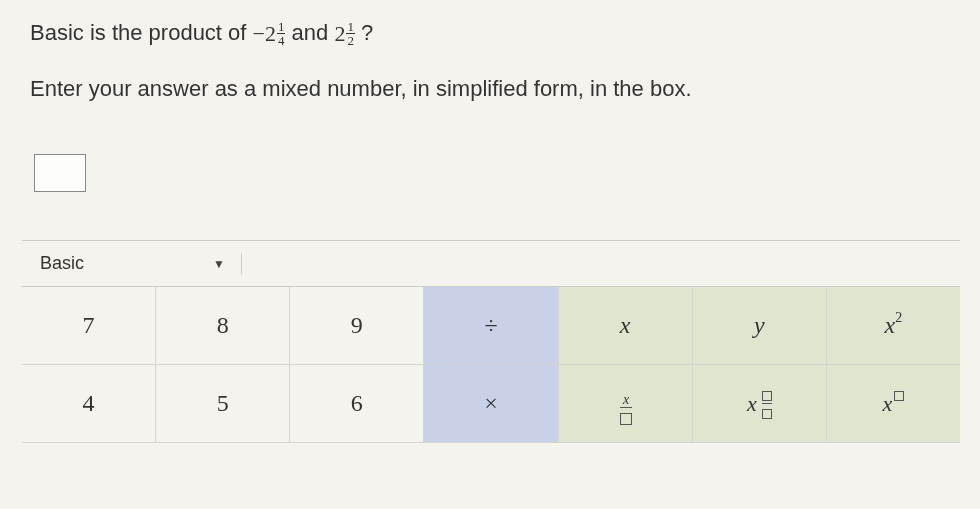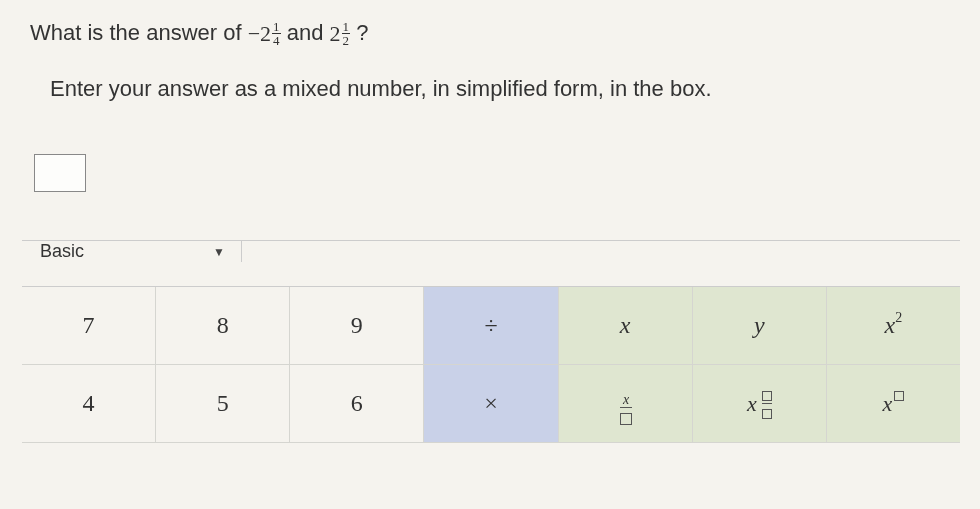--- a/index.html
+++ b/index.html
@@ -17,21 +17,20 @@
       font-size: 22px;
       color: #333;
       line-height: 1.4;
       margin-bottom: 24px;
     }
     .question-line-2 {
       font-size: 22px;
       color: #333;
       line-height: 1.4;
       margin-bottom: 50px;
-      margin-left: 20px;
     }
     .mixed-num {
       display: inline-flex;
       align-items: center;
       vertical-align: middle;
       font-family: 'Times New Roman', serif;
     }
     .whole { font-size: 22px; }
     .frac {
       display: inline-flex;
@@ -52,21 +51,21 @@
       background: #fdfdfb;
       margin-bottom: 48px;
       margin-left: 4px;
     }
     .editor {
       border-top: 1px solid #ccc;
       margin-left: -8px;
     }
     .tabs-row {
       display: flex;
-      align-items: flex-start;
+      align-items: center;
       height: 46px;
       border-bottom: 1px solid #ccc;
       gap: 8px;
     }
     .tab-basic {
       display: flex;
       align-items: center;
       justify-content: space-between;
       width: 220px;
       padding: 0 16px 0 18px;
@@ -126,21 +125,21 @@
       border:1.5px solid #555;
       position:relative;
       top:-10px;
       margin-left:2px;
     }
   </style>
 </head>
 <body>
 
 <div class="question-line-1">
-  <span>What is the answer of </span>
+  <span>Basic is the product of </span>
   <span class="mixed-num">
     <span>−</span>
     <span class="whole">2</span>
     <span class="frac">
       <span class="num">1</span>
       <span class="den">4</span>
     </span>
   </span>
   <span> and </span>
   <span class="mixed-num">

